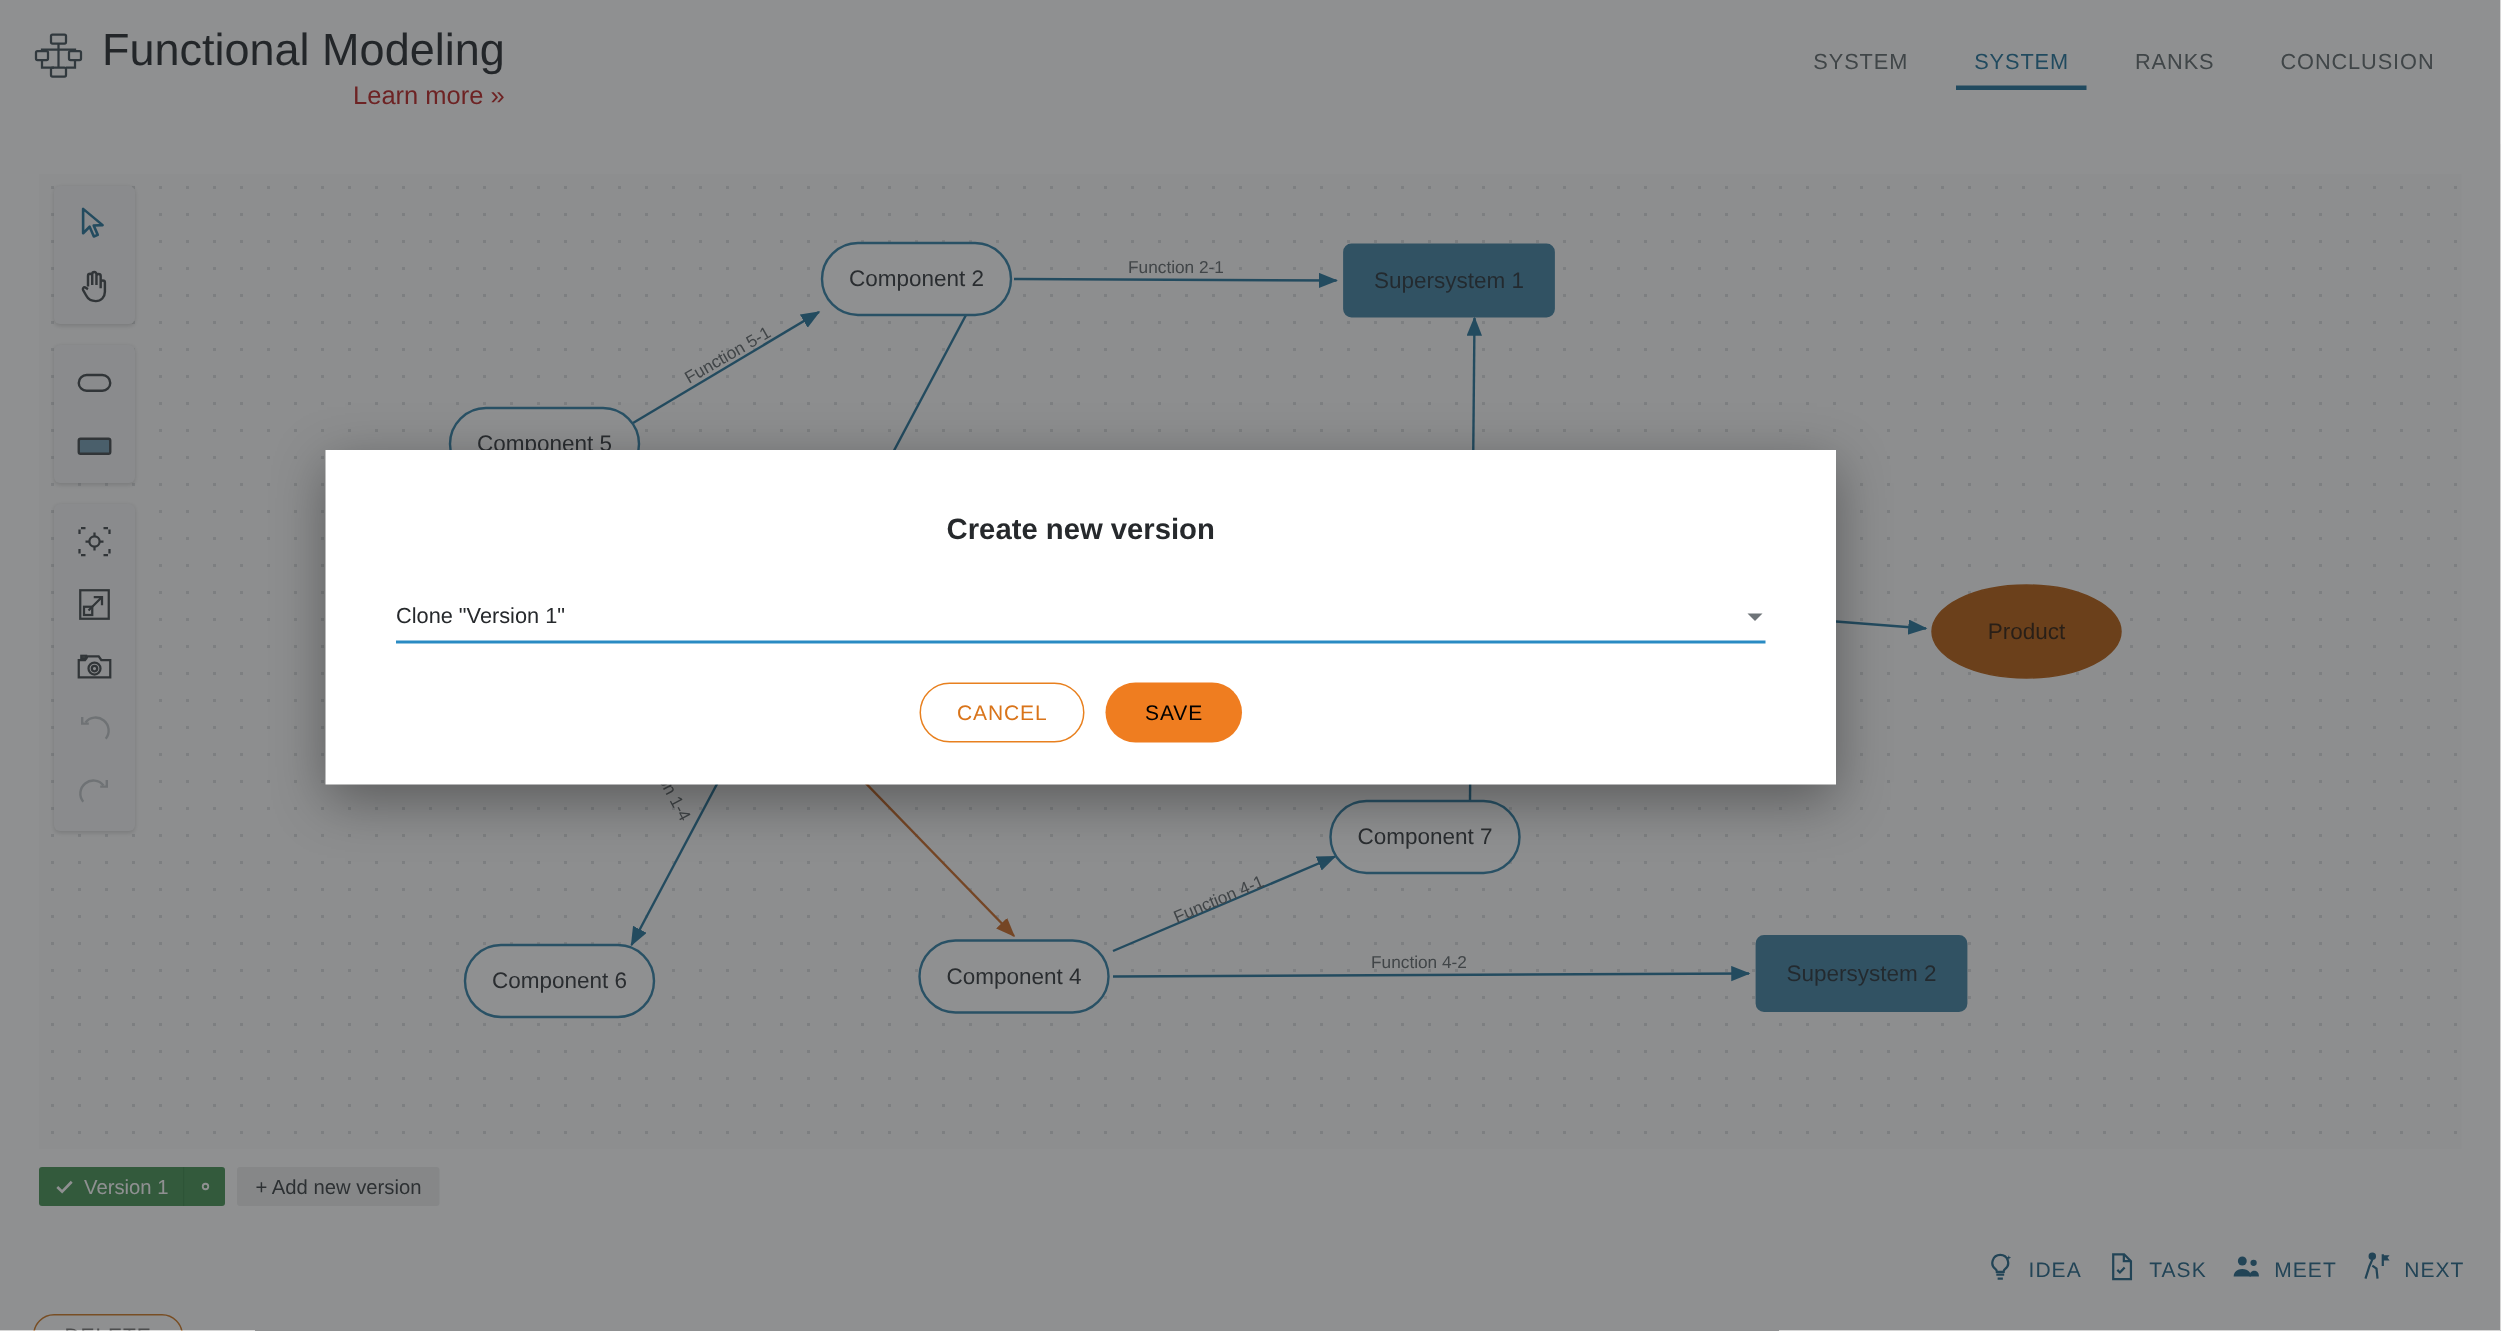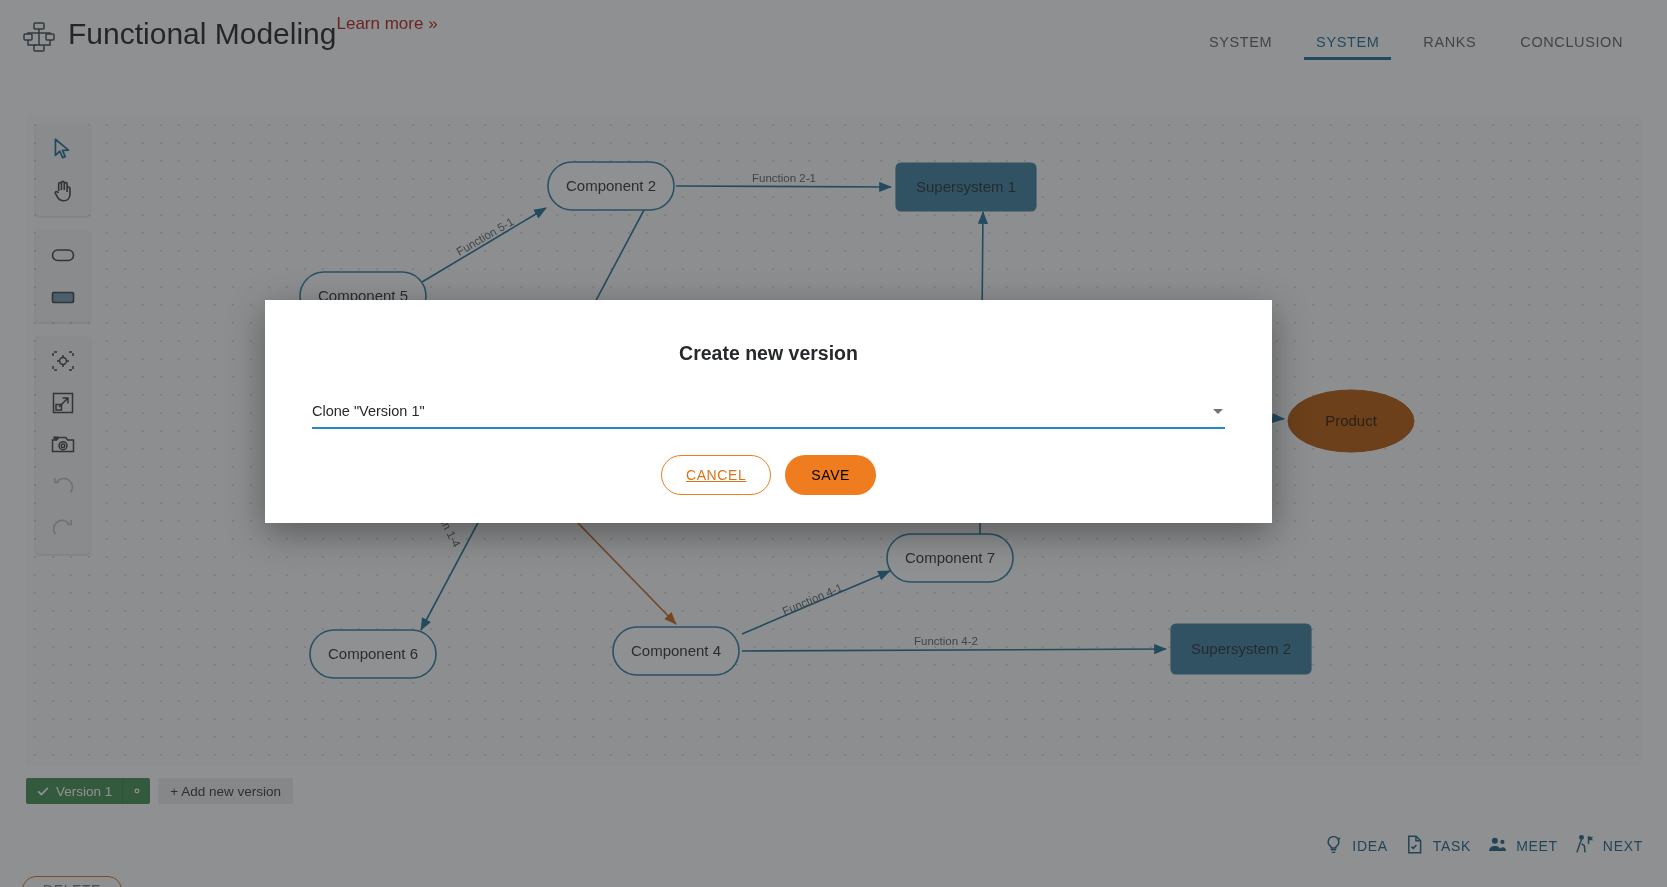--- a/index.html
+++ b/index.html
@@ -26,21 +26,21 @@
   }
   .hdr-left {
     position: absolute; left: 22px; top: 14px;
     display: flex; align-items: flex-start;
   }
   .hdr-icon {
     width: 34px; height: 34px;
     margin-right: 12px; margin-top: 6px;
     color: #3b4a52;
   }
-  .hdr-titleblock { display: flex; flex-direction: row; }
+  .hdr-titleblock { display: flex; flex-direction: column; align-items: flex-end; }
   .hdr-title {
     font-size: 30px; font-weight: 400; color: #1e2327;
     line-height: 40px; white-space: nowrap;
   }
   .hdr-learn {
     font-size: 17px; color: #b91c1c;
     text-decoration: none; margin-top: 0;
     cursor: pointer; white-space: nowrap;
   }
   .hdr-nav {
@@ -172,21 +172,20 @@
     width: 1667px; height: 887px;
     background: rgba(40,42,44,0.52);
     z-index: 10;
   }
   .modal {
     position: absolute; left: 217px; top: 300px;
     width: 1007px; height: 223px;
     background: #ffffff;
     box-shadow: 0 10px 34px rgba(0,0,0,0.36);
     z-index: 11;
-    margin-left: 48px;
   }
   .modal-title {
     text-align: center; font-size: 19.5px; font-weight: 700;
     color: #26292c; margin-top: 42px;
   }
   .modal-field {
     position: relative; margin: 36px 47px 0 47px;
     border-bottom: 2px solid #2a8bc3;
     height: 28px;
   }
@@ -204,21 +203,21 @@
   }
   .modal-actions {
     display: flex; justify-content: center; align-items: center;
     gap: 14px; margin-top: 26px;
   }
   .btn-cancel {
     height: 40px; padding: 0 24px;
     display: flex; align-items: center; justify-content: center;
     border: 1.5px solid #e8801f; border-radius: 20px;
     color: #d9741a; font-size: 14px; letter-spacing: 0.6px;
-    background: #ffffff; cursor: pointer; text-decoration: underline;
+    background: #ffffff; cursor: pointer;
   }
   .btn-save {
     height: 40px; padding: 0 26px;
     display: flex; align-items: center; justify-content: center;
     border: none; border-radius: 20px;
     background: #ef7d20; color: #000000;
     font-size: 14px; letter-spacing: 0.6px; cursor: pointer;
   }
 </style>
 </head>

